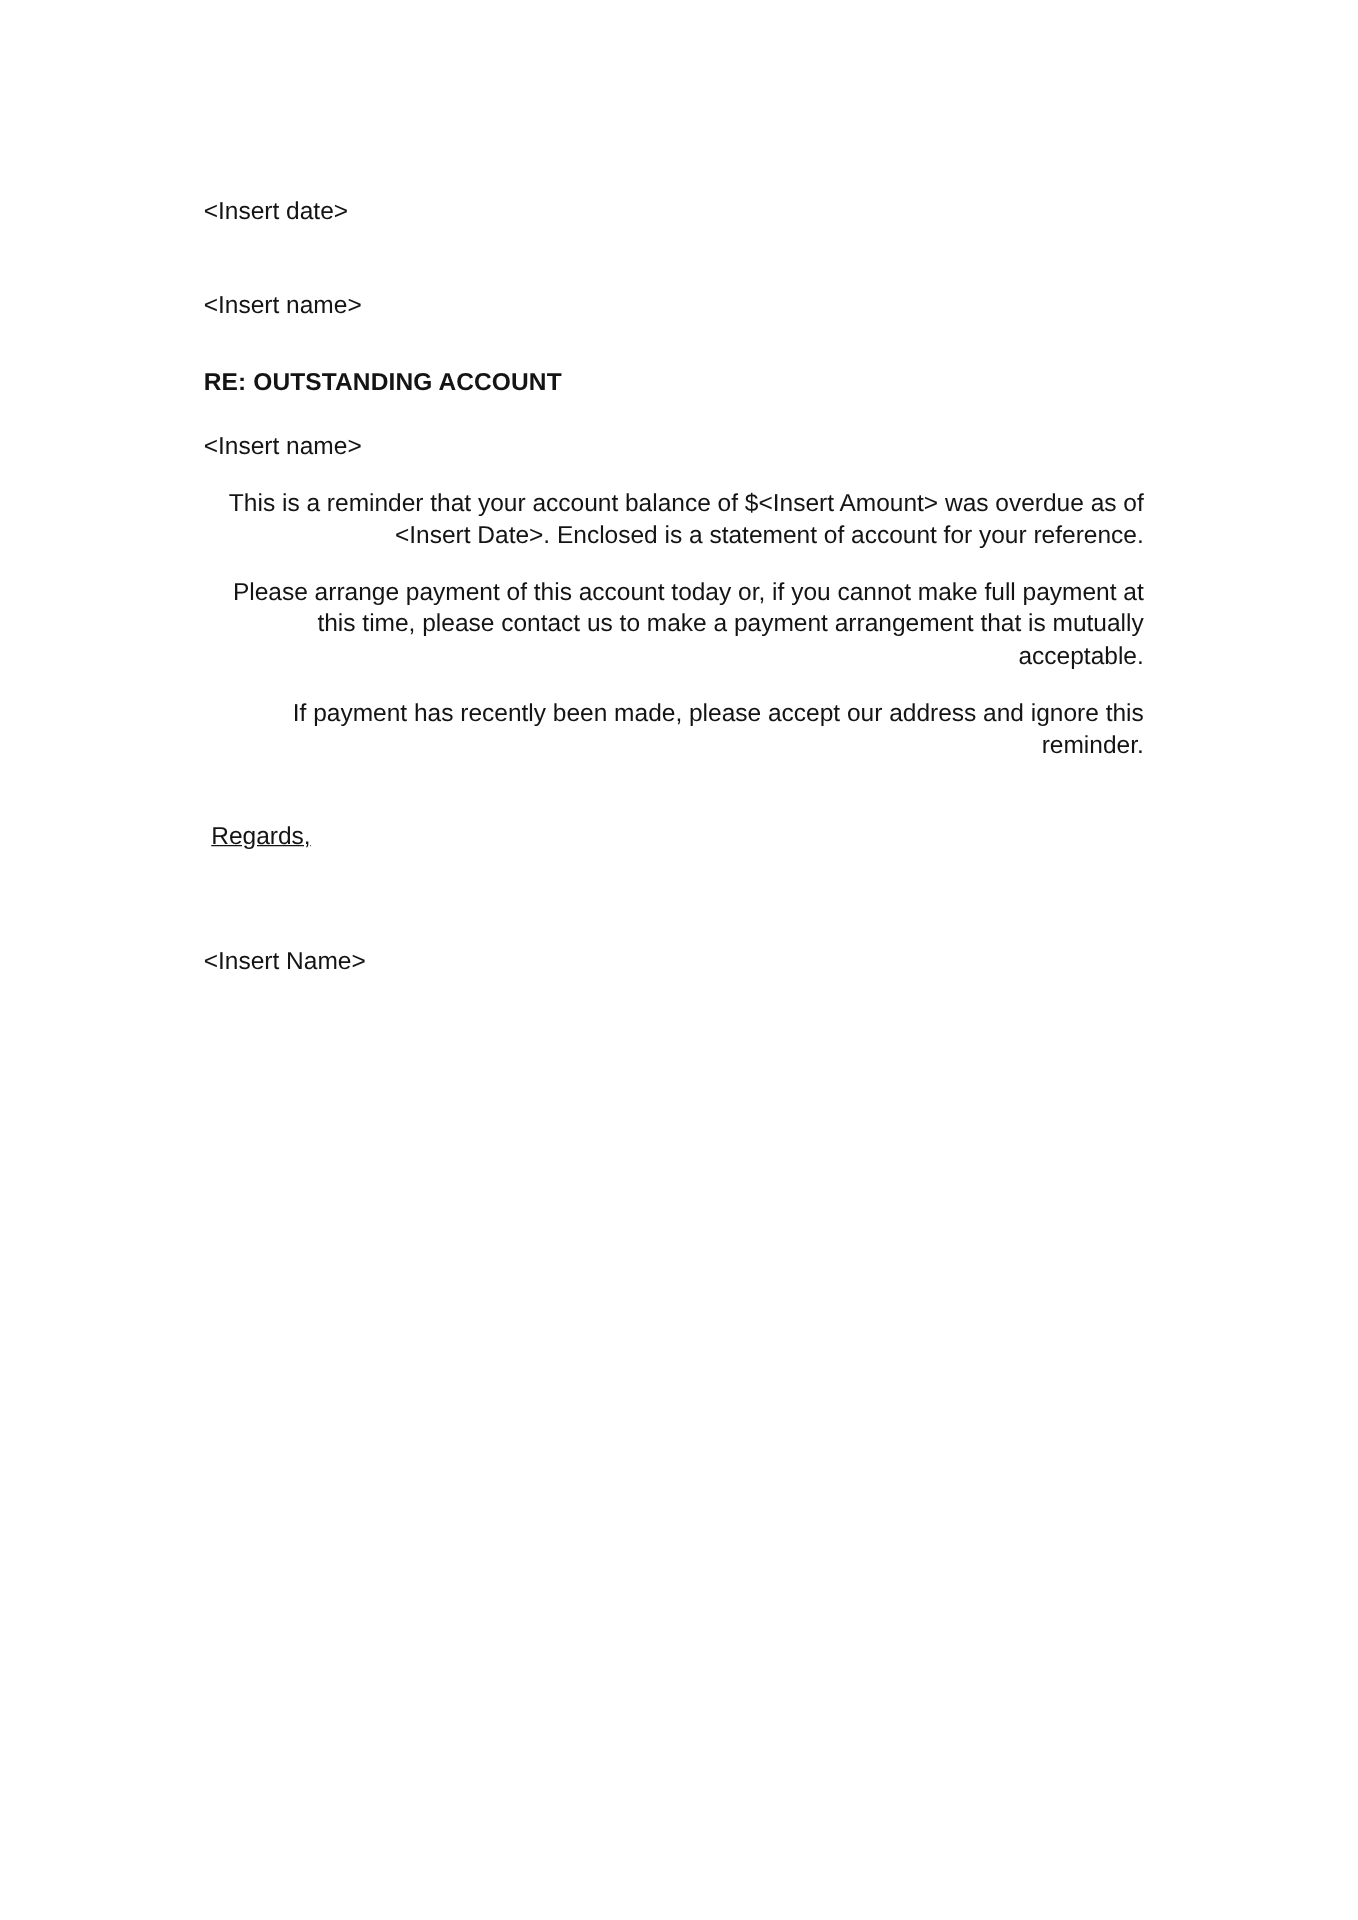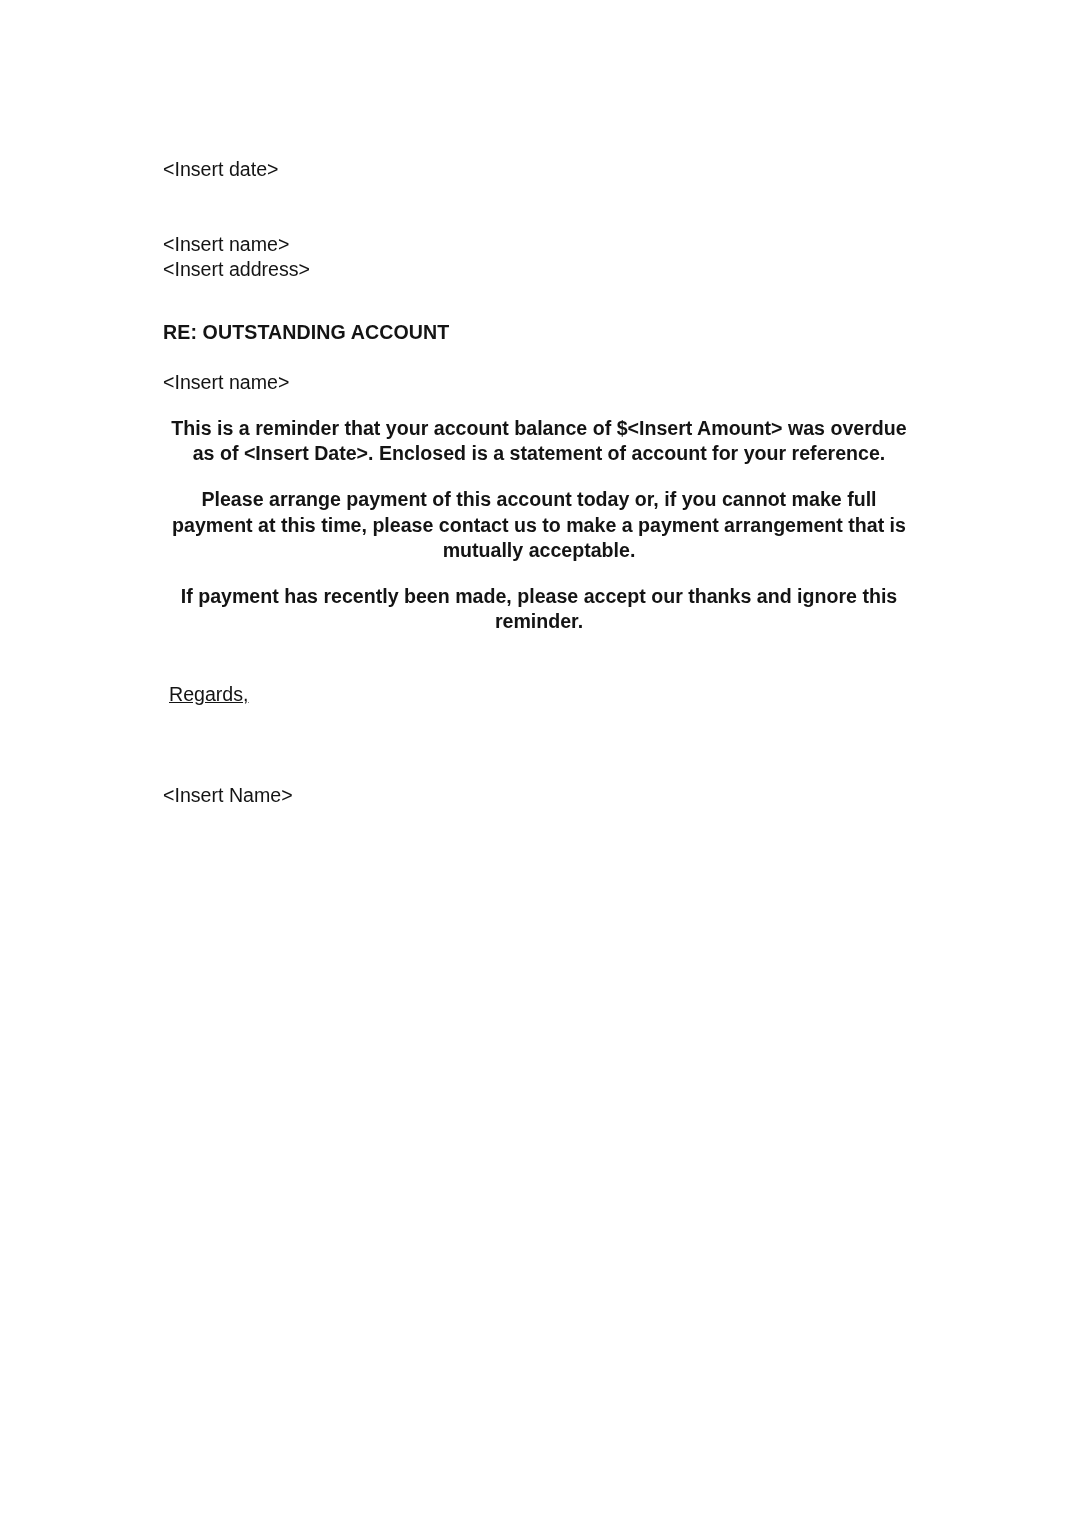--- a/index.html
+++ b/index.html
@@ -56,22 +56,21 @@
     font-weight: 700;
     letter-spacing: 0.1px;
   }
 
   .salutation {
     margin: 25px 0 0 0;
   }
 
   .para {
     margin: 21px 0 0 0;
-    text-align: center;
-    font-weight: bold;
+    text-align: right;
   }
 
   .para-first {
     margin-top: 21px;
   }
 
   .closing {
     margin: 48px 0 0 6px;
     text-decoration: underline;
   }
@@ -86,37 +85,36 @@
 <div class="page">
 
   <article class="letter">
 
     <div class="block-date">
       <span class="line">&lt;Insert date&gt;</span>
     </div>
 
     <div class="block-recipient">
       <span class="line">&lt;Insert name&gt;</span>
-      <span class="line">&lt;Insert address&gt;</span>
     </div>
 
     <div class="subject">
       <span class="line">RE: OUTSTANDING ACCOUNT</span>
     </div>
 
     <div class="salutation">
       <span class="line">&lt;Insert name&gt;</span>
     </div>
 
     <p class="para para-first">This is a reminder that your account balance of $&lt;Insert Amount&gt; was overdue as of &lt;Insert Date&gt;. Enclosed is a statement of account for your reference.</p>
 
     <p class="para">Please arrange payment of this account today or, if you cannot make full payment at this time, please contact us to make a payment arrangement that is mutually acceptable.</p>
 
 
-    <p class="para">If payment has recently been made, please accept our thanks and ignore this reminder.</p>
+    <p class="para">If payment has recently been made, please accept our address and ignore this reminder.</p>
 
     <div class="closing">
       <span class="line">Regards,</span>
     </div>
 
     <div class="signature">
       <span class="line">&lt;Insert Name&gt;</span>
     </div>
 
   </article>

